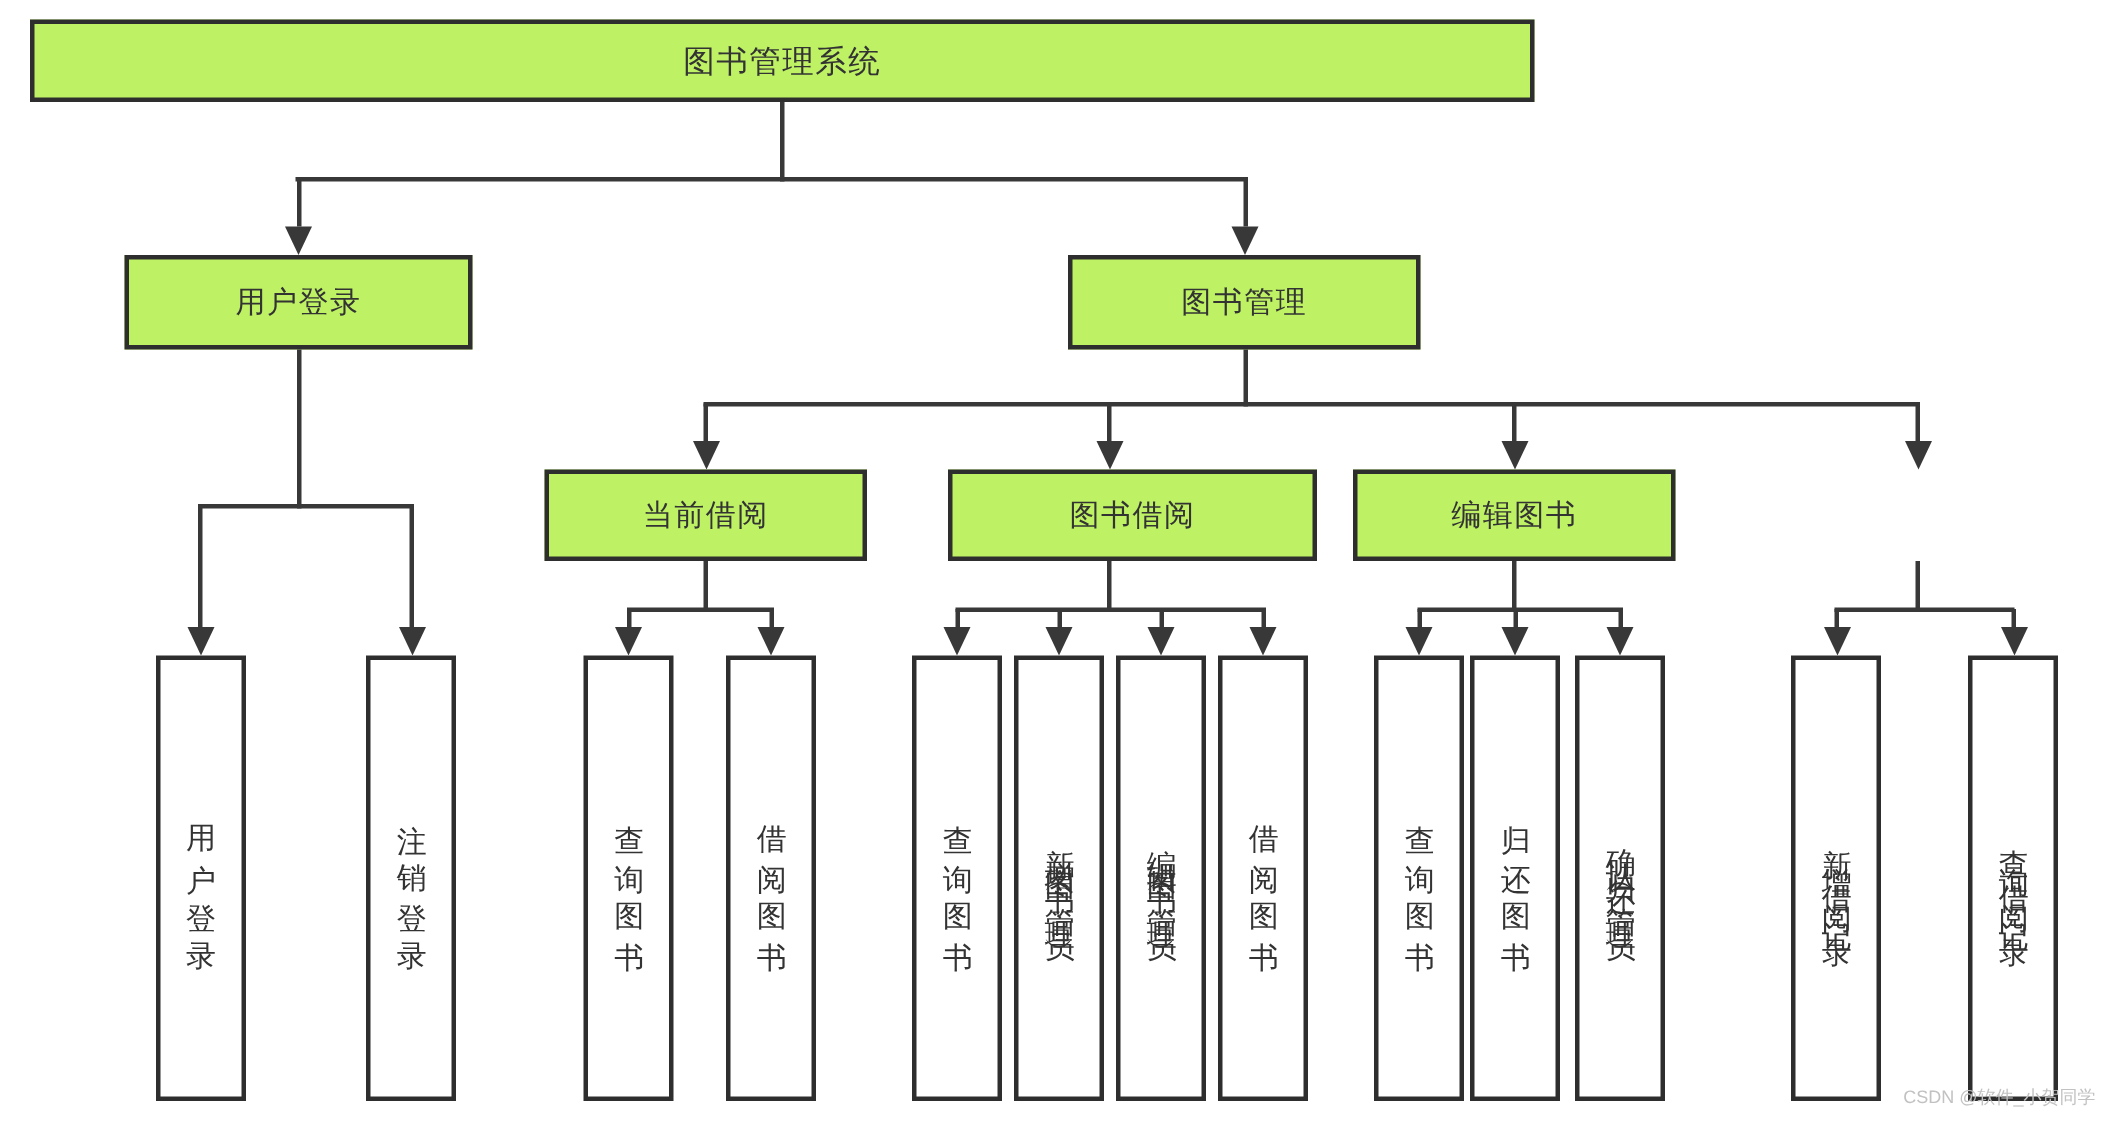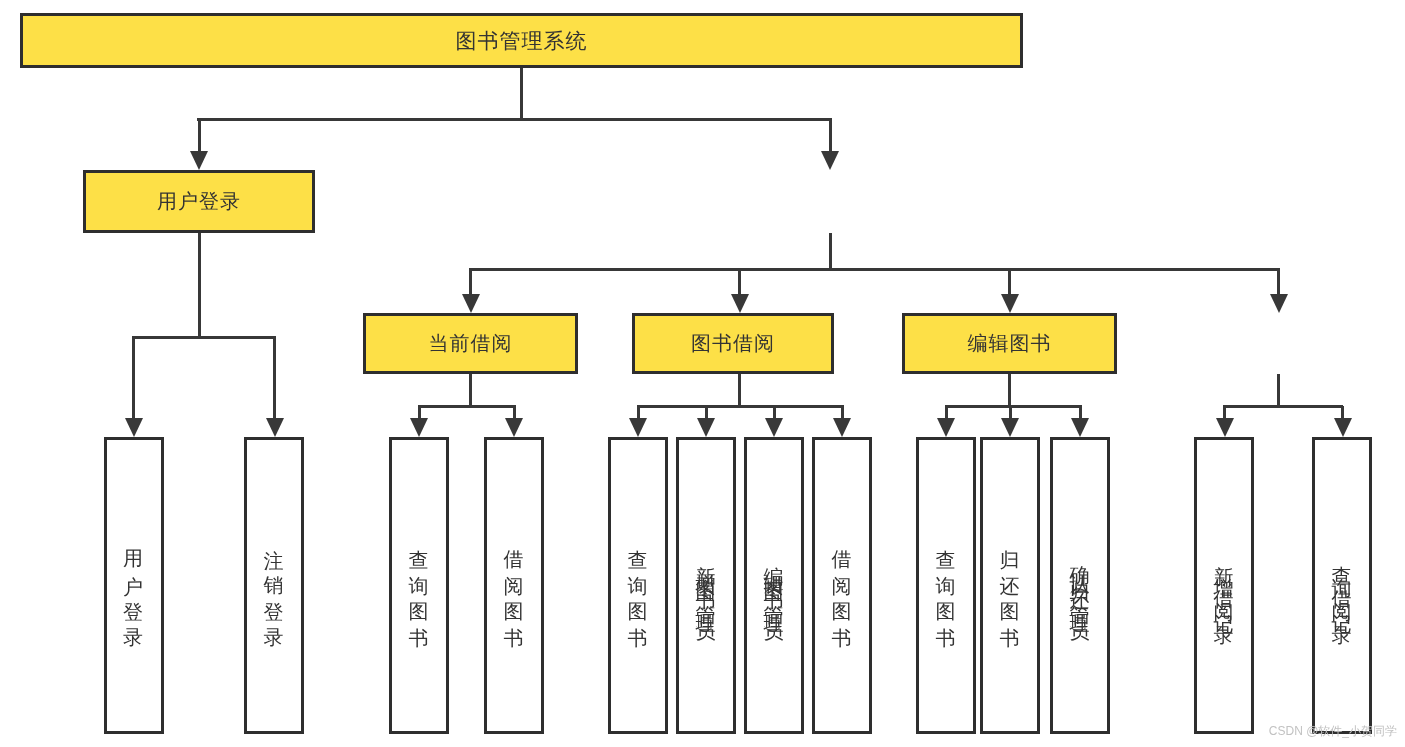--- a/index.html
+++ b/index.html
@@ -2,21 +2,21 @@
 <html><head>
 <meta charset="utf-8">
 <style>
   html,body { margin:0; padding:0; background:#ffffff; }
   .stage {
     position:relative; width:1405px; height:747px; background:#ffffff;
     font-family:"Liberation Sans","DejaVu Sans",sans-serif; overflow:hidden;
   }
   
   .hbox {
-    position:absolute; box-sizing:border-box; background:#fde047;
+    position:absolute; box-sizing:border-box; background:#bef264;
     border:3px solid #2e2e2e; display:flex; align-items:center; justify-content:center;
     font-size:20px; color:#333333; letter-spacing:1px; white-space:nowrap;
   }
   
   .vbox {
     position:absolute; box-sizing:border-box; background:#ffffff;
     border:3px solid #2e2e2e; display:flex; align-items:center; justify-content:center;
     writing-mode:vertical-rl; text-orientation:mixed;
     font-size:20px; color:#333333; line-height:1;
   }
@@ -45,37 +45,40 @@
   </div>
 
   <div class="vl" style="left:520px; top:68px; height:53px;"></div>
   <div class="hl" style="left:197px; top:118px; width:635px;"></div>
   <div class="ar" style="left:197.5px; top:119px; height:32px;"></div>
   <div class="ar" style="left:828.5px; top:119px; height:32px;"></div>
 
   <div class="hbox" style="left:83px; top:170px; width:232px; height:63px;">
     <span>用户登录</span>
   </div>
+  <div class="hbox" style="left:712px; top:170px; width:235px; height:63px;">
+    <span>图书管理</span>
+  </div>
 
   <div class="vl" style="left:197.5px; top:233px; height:106px;"></div>
   <div class="hl" style="left:132px; top:336px; width:144px;"></div>
   <div class="ar" style="left:132px; top:337px; height:81px;"></div>
   <div class="ar" style="left:273px; top:337px; height:81px;"></div>
 
   <div class="vl" style="left:828.5px; top:233px; height:38px;"></div>
   <div class="hl" style="left:469px; top:268px; width:811px;"></div>
   <div class="ar" style="left:469px; top:269px; height:25px;"></div>
   <div class="ar" style="left:738px; top:269px; height:25px;"></div>
   <div class="ar" style="left:1008px; top:269px; height:25px;"></div>
   <div class="ar" style="left:1277px; top:269px; height:25px;"></div>
 
   <div class="hbox" style="left:363px; top:313px; width:215px; height:61px;">
     <span>当前借阅</span>
   </div>
-  <div class="hbox" style="left:632px; top:313px; width:202px; height:61px;">
+  <div class="hbox" style="left:632px; top:313px; width:246px; height:61px;">
     <span>图书借阅</span>
   </div>
   <div class="hbox" style="left:902px; top:313px; width:215px; height:61px;">
     <span>编辑图书</span>
   </div>
 
   <div class="vl" style="left:469px; top:374px; height:34px;"></div>
   <div class="hl" style="left:417.5px; top:405px; width:98px;"></div>
   <div class="ar" style="left:417.5px; top:406px; height:12px;"></div>
   <div class="ar" style="left:512.5px; top:406px; height:12px;"></div>

